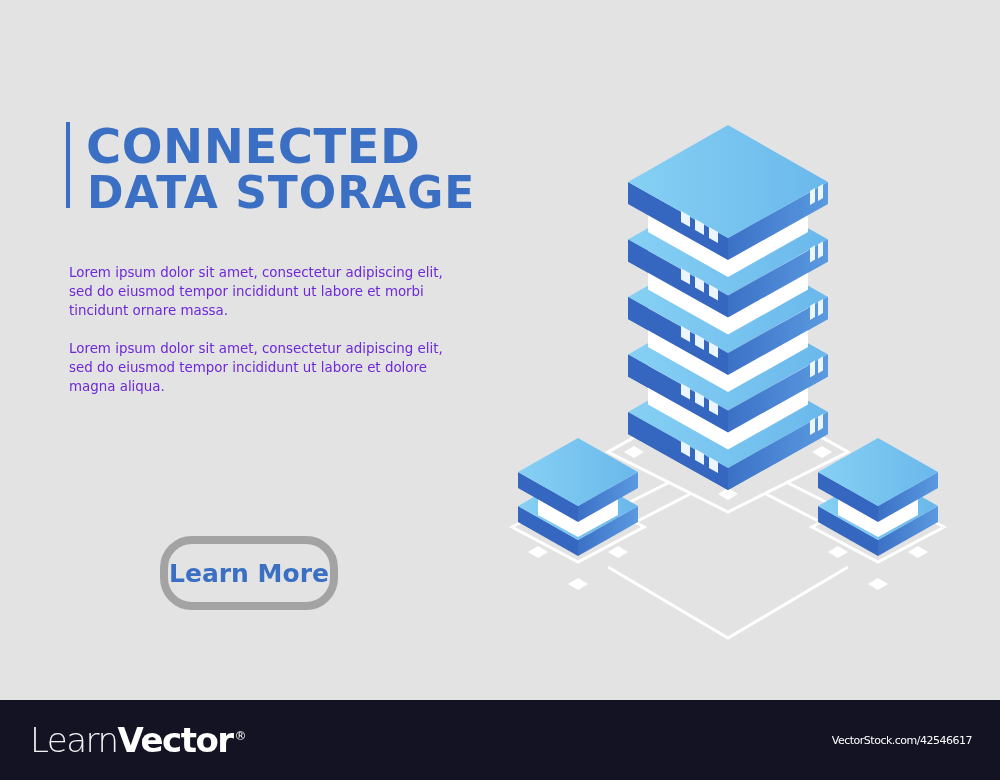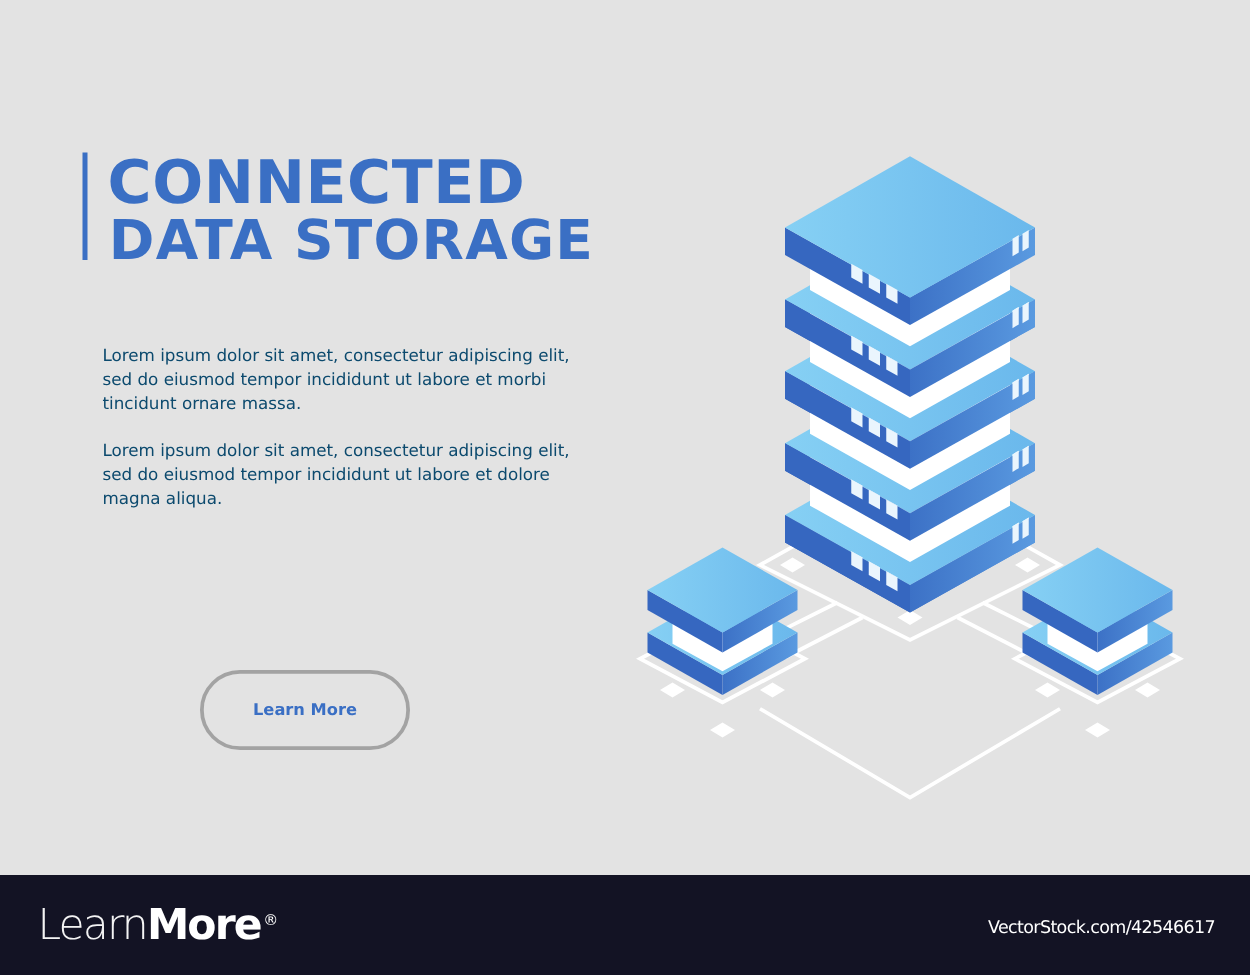--- a/index.html
+++ b/index.html
@@ -18,45 +18,45 @@
       font-size: 48px; line-height: 52px; color: #3a6fc4; letter-spacing: 0.5px;
     }
     .title-2 {
       position: absolute; left: 21px; top: 56px; white-space: nowrap;
       font-family: "DejaVu Sans", sans-serif; font-weight: bold;
       font-size: 44px; line-height: 34px; color: #3a6fc4; letter-spacing: 1px;
     }
     .para {
       position: absolute; left: 66px; width: 400px;
       font-family: "DejaVu Sans", sans-serif; font-size: 13.4px; line-height: 19px;
-      color: #0c4a6e; margin: 16px;
+      color: #6d28d9; margin: 3px;
     }
     .para-1 { top: 260px; }
     .para-2 { top: 336px; }
     .learn-btn {
       position: absolute; left: 160px; top: 536px; width: 162px; height: 58px;
-      border: 3px solid #a3a3a3; border-radius: 32px; background: transparent;
-      color: #3a6fc4; font-family: "DejaVu Sans", sans-serif; font-weight: bold; font-size: 13px;
+      border: 8px solid #a3a3a3; border-radius: 32px; background: transparent;
+      color: #3a6fc4; font-family: "DejaVu Sans", sans-serif; font-weight: bold; font-size: 25px;
       display: flex; align-items: center; justify-content: center; cursor: pointer;
       box-sizing: content-box; padding: 0;
     }
     .illustration { position: absolute; left: 0; top: 0; width: 1000px; height: 700px; }
     .footer {
       position: absolute; left: 0; top: 700px; width: 1000px; height: 80px; background: #131324;
     }
     .brand {
       position: absolute; left: 30px; top: 18px; color: #ffffff; white-space: nowrap;
       font-family: "DejaVu Sans", sans-serif; font-size: 34px; line-height: 44px; letter-spacing: -1.5px;
     }
     .brand .thin { font-weight: 300; opacity: 0.95; }
     .brand .bold { font-weight: bold; }
     .brand .reg { font-size: 12px; vertical-align: top; position: relative; top: -4px; margin-left: 2px; letter-spacing: 0; }
     .stock-id {
       position: absolute; right: 28px; top: 34px; color: #ffffff; white-space: nowrap;
-      font-family: "DejaVu Sans", sans-serif; font-size: 14px; letter-spacing: -0.5px;
+      font-family: "DejaVu Sans", sans-serif; font-size: 11px; letter-spacing: -0.5px;
     }
   </style>
 </head>
 <body>
 
 <div class="hero">
   <div class="title-block">
     <div class="title-bar"></div>
     <div class="title-1">CONNECTED</div>
     <div class="title-2">DATA STORAGE</div>
@@ -248,16 +248,16 @@
       <polygon points="838,484 878,506 918,484 918,515 878,537 838,515" fill="#ffffff"></polygon>
       <polygon points="818,472 878,506 878,522 818,488" fill="#3667c0"></polygon>
       <polygon points="878,506 938,472 938,488 878,522" fill="url(#rightGrad)"></polygon>
       <polygon points="878,438 938,472 878,506 818,472" fill="url(#topGrad)"></polygon>
     </g>
   </svg>
 </div>
 
 <div class="footer">
   <div class="brand">
-    <span class="thin">Learn</span><span class="bold">More</span><span class="reg">®</span>
+    <span class="thin">Learn</span><span class="bold">Vector</span><span class="reg">®</span>
   </div>
   <div class="stock-id">VectorStock.com/42546617</div>
 </div>
 
 </body></html>

